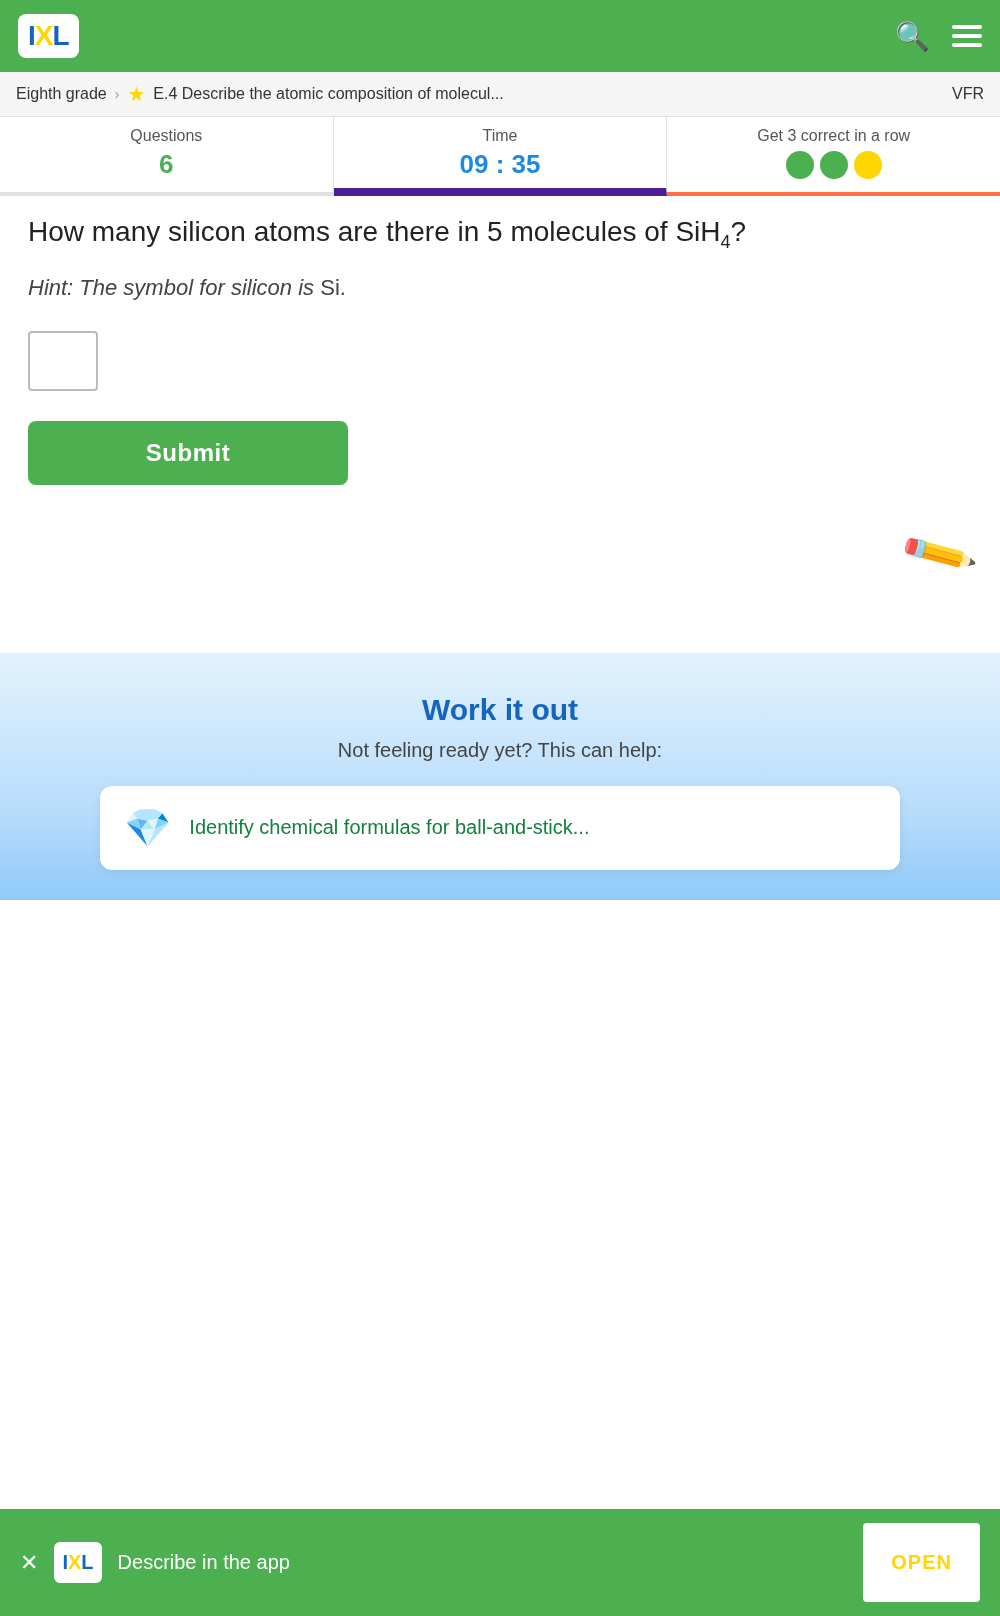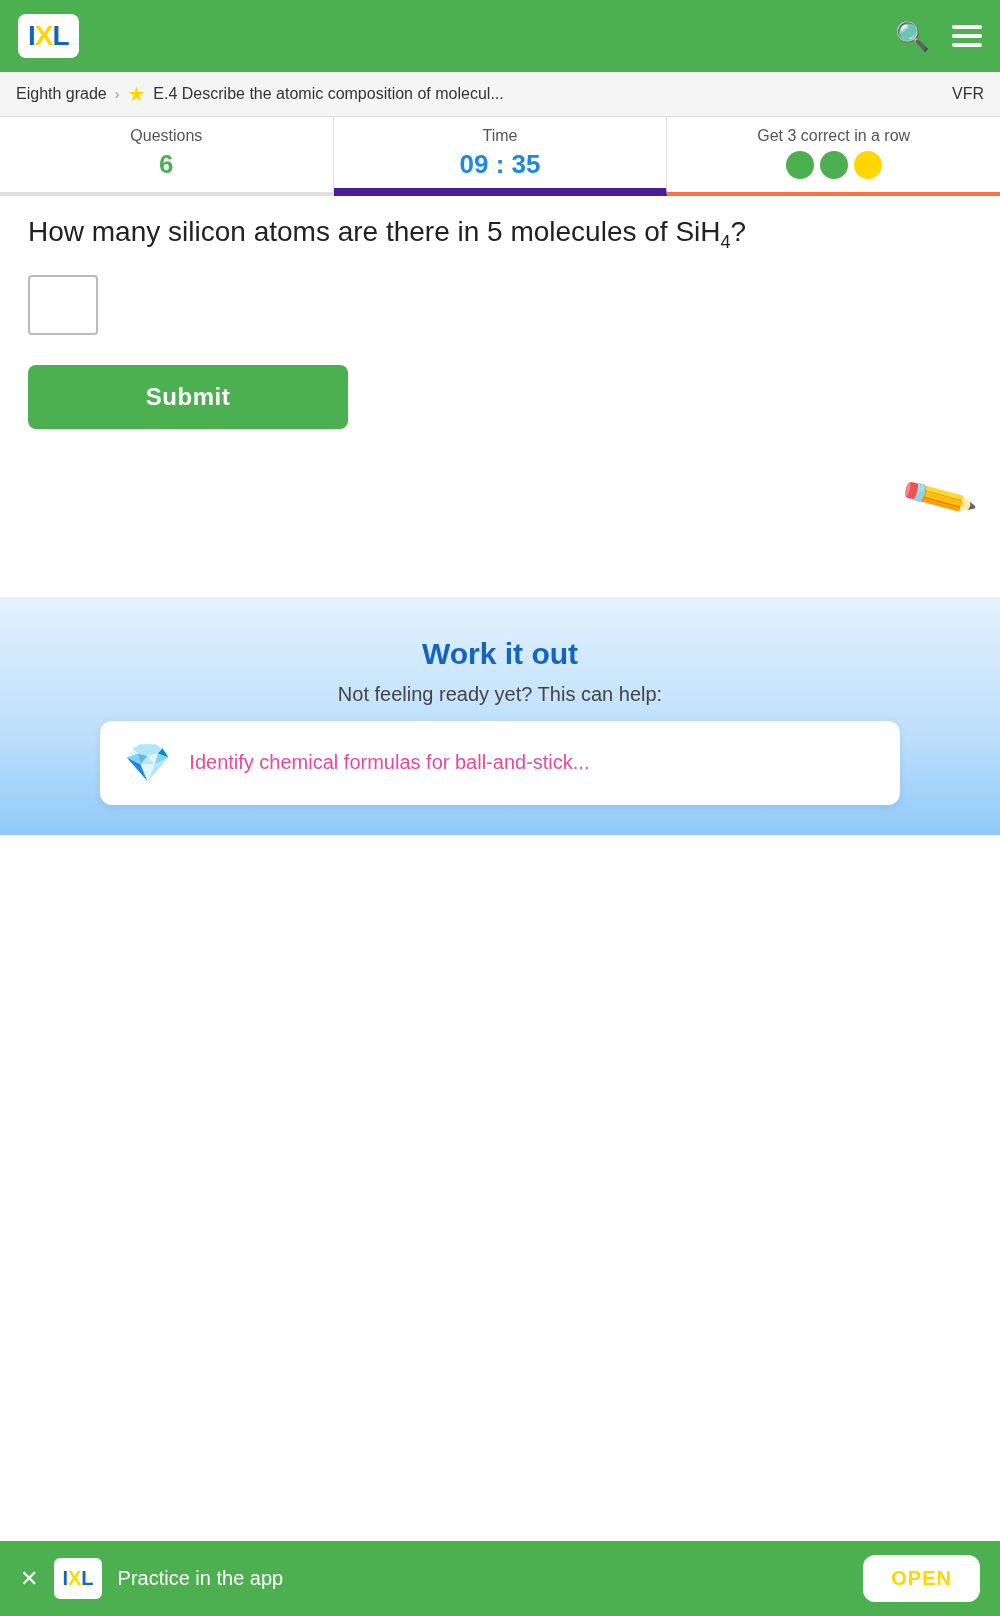--- a/index.html
+++ b/index.html
@@ -157,41 +157,41 @@
     }
     .work-title {
       font-size: 30px;
       font-weight: 700;
       color: #1565c0;
       margin-bottom: 12px;
     }
     .work-subtitle {
       font-size: 20px;
       color: #444;
-      margin-bottom: 15px;
+      margin-bottom: 24px;
     }
     .resource-card {
       background: white;
       border-radius: 12px;
       padding: 20px 24px;
       display: flex;
       align-items: center;
       gap: 18px;
       max-width: 800px;
       margin: 0 auto;
       cursor: pointer;
       box-shadow: 0 2px 8px rgba(0,0,0,0.08);
     }
     .diamond-icon {
       font-size: 38px;
       color: #42a5f5;
     }
     .resource-link {
       font-size: 20px;
-      color: #ec4899;
+      color: #15803d;
       text-decoration: none;
     }
 
     
     .bottom-banner {
       position: fixed;
       bottom: 0;
       left: 0;
       width: 1000px;
       background: #4caf50;
@@ -219,22 +219,22 @@
     .banner-logo .l-letter { color: #1565c0; }
     .banner-text {
       color: white;
       font-size: 20px;
       flex: 1;
     }
     .open-btn {
       background: white;
       color: #ffd600;
       border: none;
-      border-radius: 12px;
-      padding: 12px 28px;
+      border-radius: 4px;
+      padding: 28px 28px;
       font-size: 20px;
       font-weight: 900;
       cursor: pointer;
       letter-spacing: 1px;
     }
 
     
     .banner-spacer { height: 80px; }
   </style>
 </head>
@@ -281,20 +281,23 @@
       <div class="dot filled-yellow"></div>
     </div>
   </div>
 </div>
 
 <div class="main-content">
   <p class="question-text">
     <span>How many silicon atoms are there in 5 molecules of SiH<sub>4</sub>?</span>
   </p>
 
+  <p class="hint-text">
+    <em>Hint: The symbol for silicon is</em><span class="normal"> Si.</span>
+  </p>
 
   <input class="answer-input" type="text" style="">
 
   <br>
   <button class="submit-btn">Submit</button>
 </div>
 
 <div class="pencil-area">
   <span class="pencil-icon">✏️</span>
 </div>
@@ -308,15 +311,15 @@
   </div>
 </div>
 
 <div class="banner-spacer"></div>
 
 <div class="bottom-banner">
   <span class="close-btn">✕</span>
   <div class="banner-logo">
     <span class="i-letter">I</span><span class="x-letter">X</span><span class="l-letter">L</span>
   </div>
-  <span class="banner-text">Practice in the app</span>
+  <span class="banner-text">Describe in the app</span>
   <button class="open-btn">OPEN</button>
 </div>
 
 </body></html>

